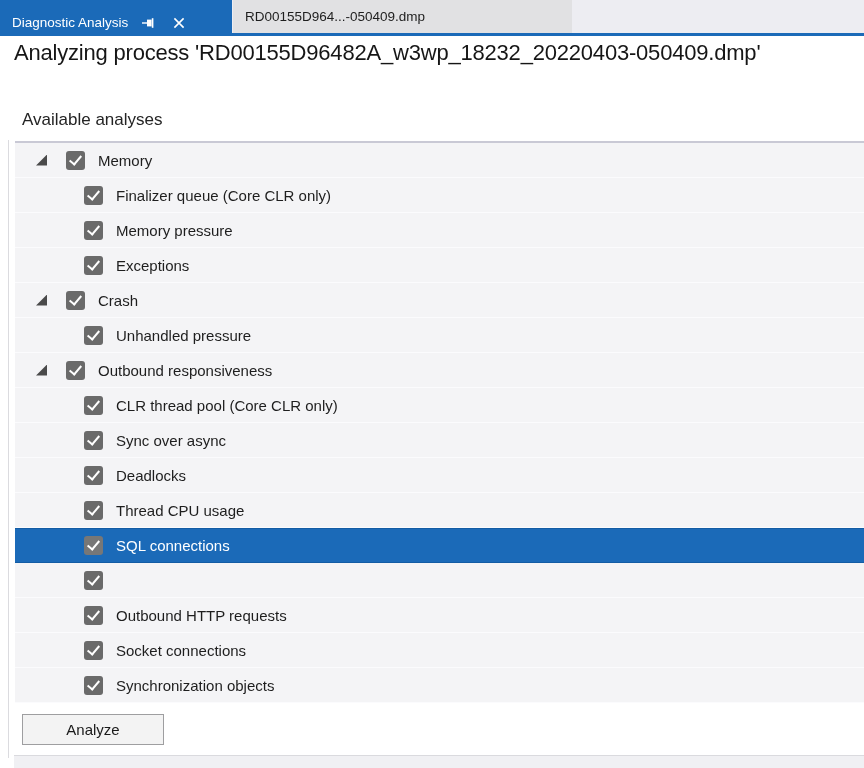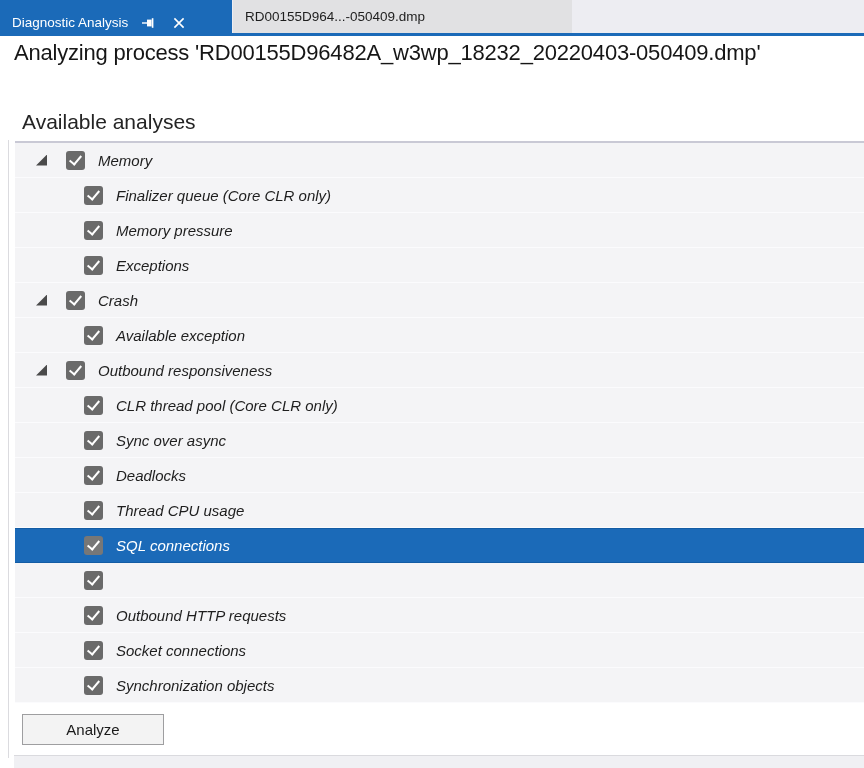--- a/index.html
+++ b/index.html
@@ -31,32 +31,31 @@
     padding:0 12px; font-size:13.5px;
   }
 
   
   .page-title {
     position:absolute; left:14px; top:40px;
     font-size:22px; color:#161616; white-space:nowrap; letter-spacing:-0.2px;
   }
   .section-label {
     position:absolute; left:22px; top:110px;
-    font-size:21px; color:#242424;
+    font-size:17px; color:#242424;
   }
   .vline {
     position:absolute; left:8px; top:140px; width:1px; height:618px;
     background:#DBDBDF;
   }
 
   
   .tree {
     position:absolute; left:15px; top:141px; width:849px;
     border-top:2px solid #C9C9D5;
-    font-style:italic;
   }
   .row {
     display:flex; align-items:center; height:35px; box-sizing:border-box;
     background:#F4F4F6; border-bottom:1px solid #FBFBFD;
   }
   .expander {
     flex:0 0 auto; width:11px; height:11px; margin-left:21px;
     background:#4A4A4A;
     clip-path:polygon(100% 0, 100% 100%, 0 100%);
   }
@@ -145,21 +144,21 @@
         <span class="cb checked"></span>
         <span class="label">Exceptions</span>
       </div>
       <div class="row l0">
         <span class="expander"></span>
         <span class="cb checked"></span>
         <span class="label">Crash</span>
       </div>
       <div class="row l1">
         <span class="cb checked"></span>
-        <span class="label">Available exception</span>
+        <span class="label">Unhandled pressure</span>
       </div>
       <div class="row l0">
         <span class="expander"></span>
         <span class="cb checked"></span>
         <span class="label">Outbound responsiveness</span>
       </div>
       <div class="row l1">
         <span class="cb checked"></span>
         <span class="label">CLR thread pool (Core CLR only)</span>
       </div>

